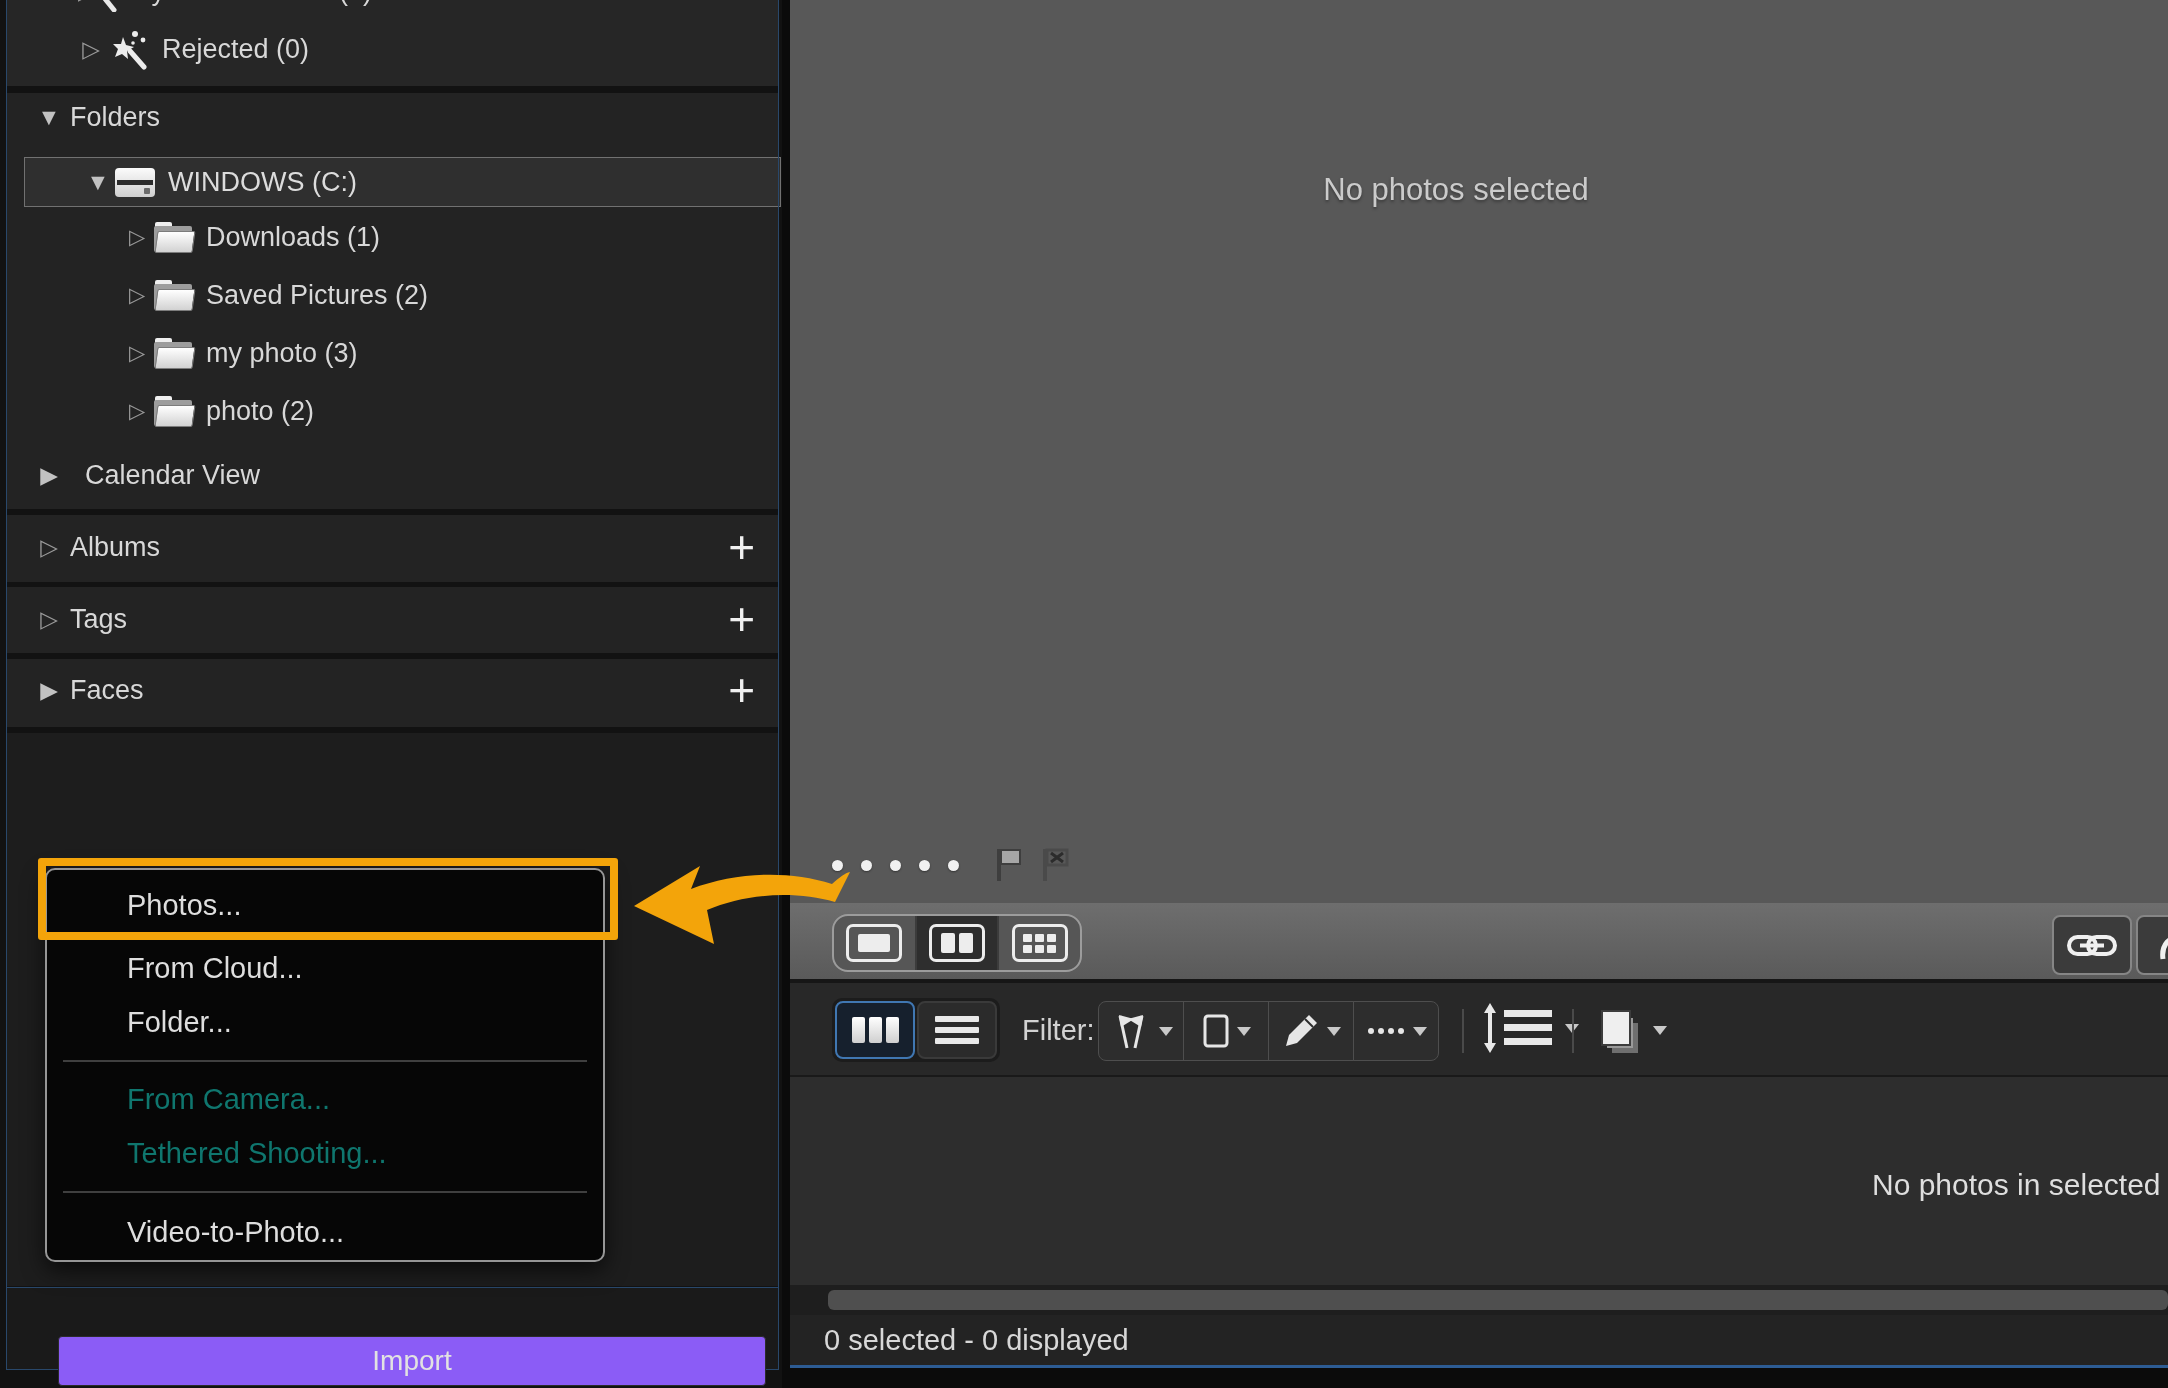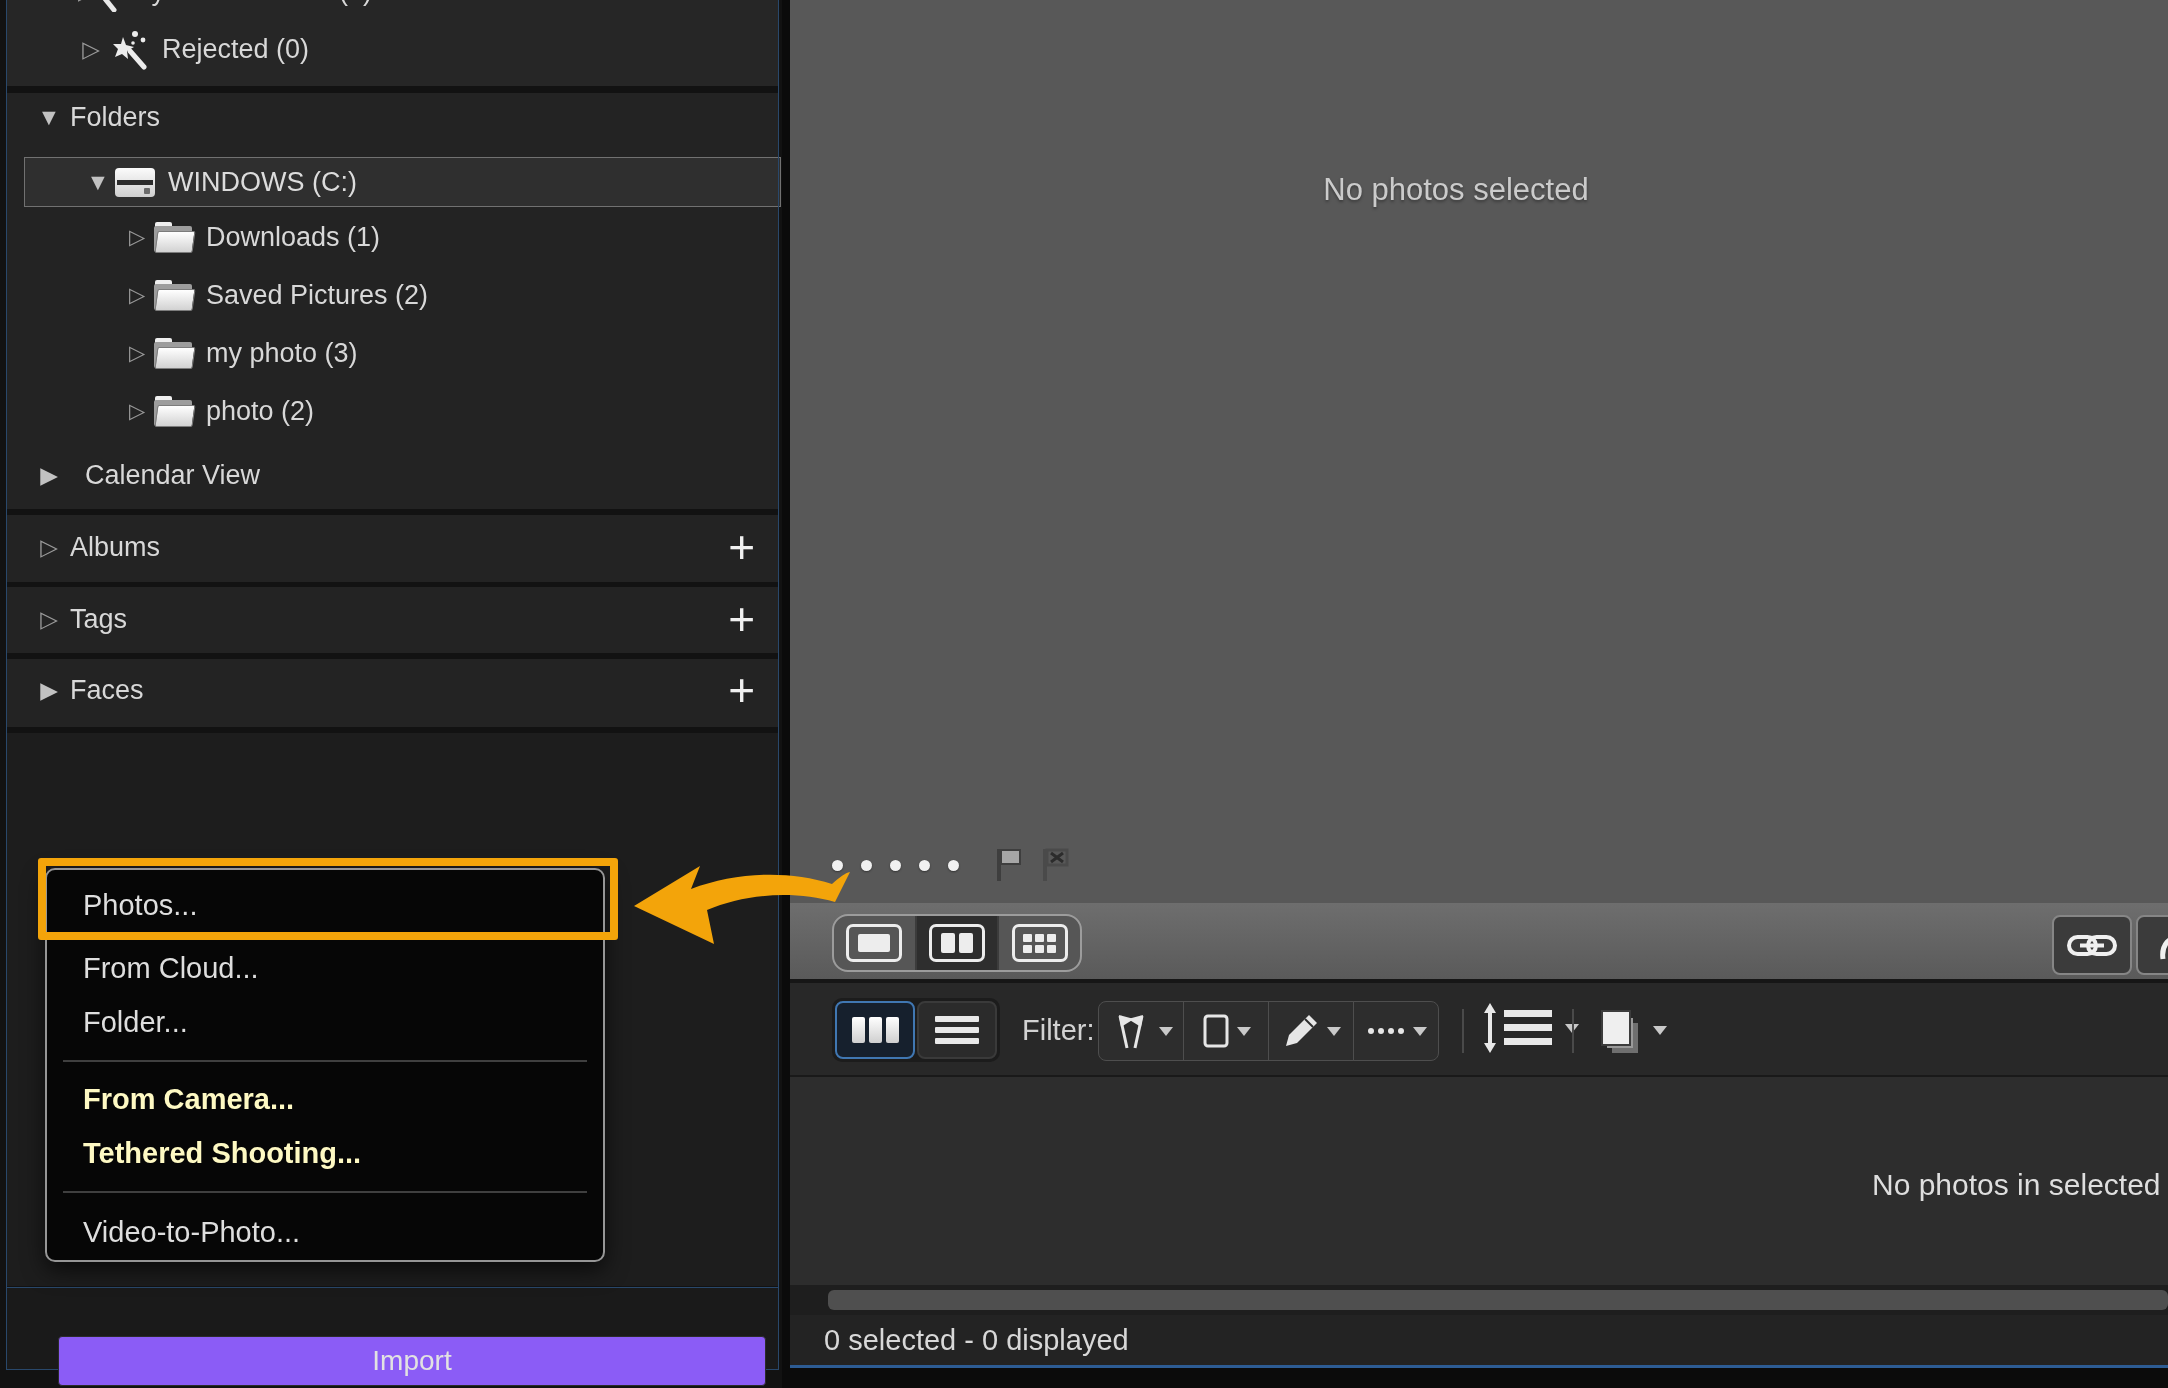--- a/index.html
+++ b/index.html
@@ -100,22 +100,22 @@
   .scroll-row { position:absolute; left:790px; top:1285px; width:1378px; height:30px; background:#1e1e1e; }
   .scroll-thumb { position:absolute; left:38px; top:5px; width:1340px; height:20px; background:#4f4f4f; border-radius:6px; }
   .status-bar { position:absolute; left:790px; top:1315px; width:1378px; height:53px; background:#232323;
                 border-bottom:3px solid #2d5c94; }
   .status-text { position:absolute; left:34px; top:9px; font-size:29px; color:#d8d8d8;text-align:center; }
 
   
   .ctx-menu { position:absolute; left:45px; top:868px; width:560px; height:394px; background:#060606;
               border:2px solid #969696; border-radius:10px; z-index:50;
               box-shadow:0 8px 22px rgba(0,0,0,.65); display:flex; flex-direction:column; overflow:hidden; }
-  .mi { display:flex; align-items:center; padding-left:36px; font-size:29px; color:#dedede; }
-  .mi.disabled { color:#fef9c3;font-weight:bold; }
+  .mi { display:flex; align-items:center; padding-left:36px; font-size:29px; color:#dedede;margin-left:44px; }
+  .mi.disabled { color:#0f766e; }
   .mi-sep { height:24px; display:flex; align-items:center; }
   .mi-sep div { height:2px; background:#3f3f3f; width:524px; margin:0 auto; }
 
   
   .hl-box { position:absolute; left:38px; top:858px; width:580px; height:82px;
             border:8px solid #f3a40a; border-radius:3px; z-index:55; }
   .arrow-svg { position:absolute; left:632px; top:860px; z-index:56; }
 </style>
 </head>
 <body>

